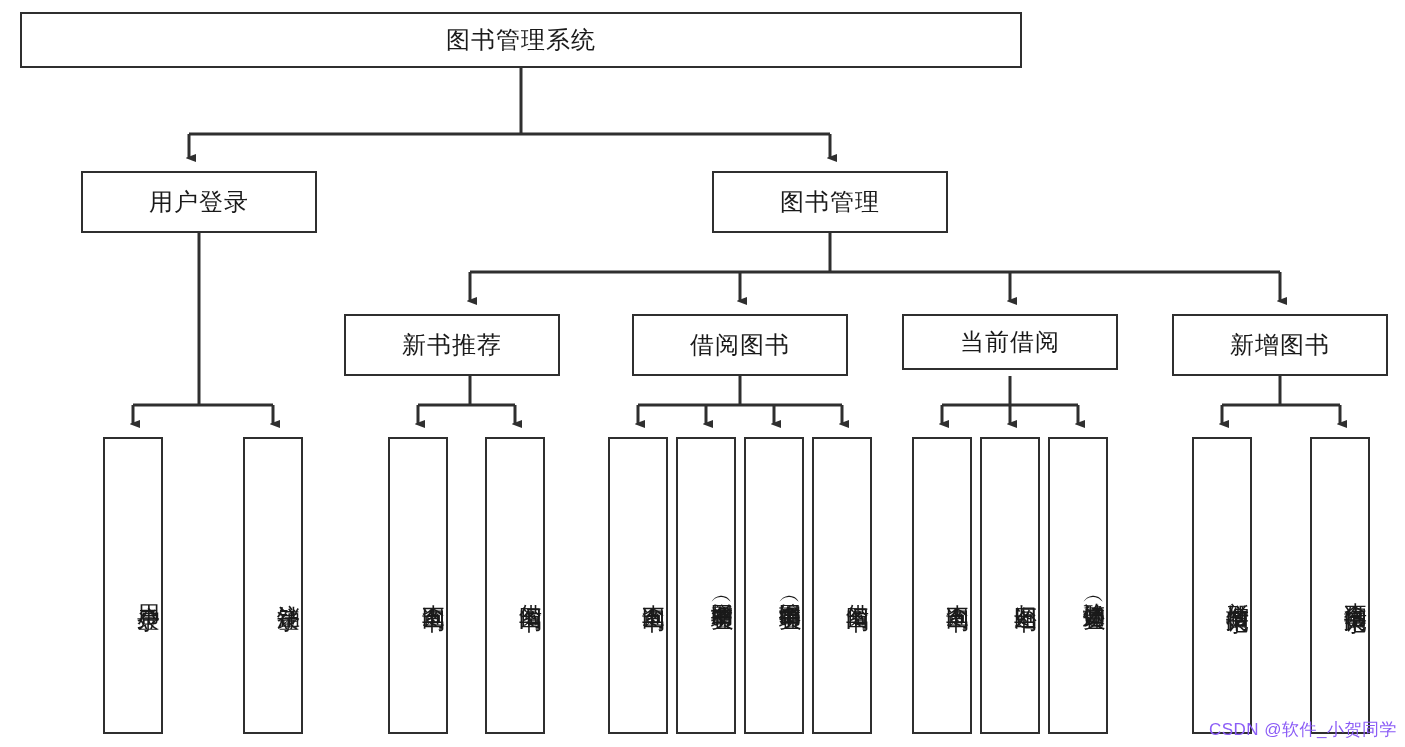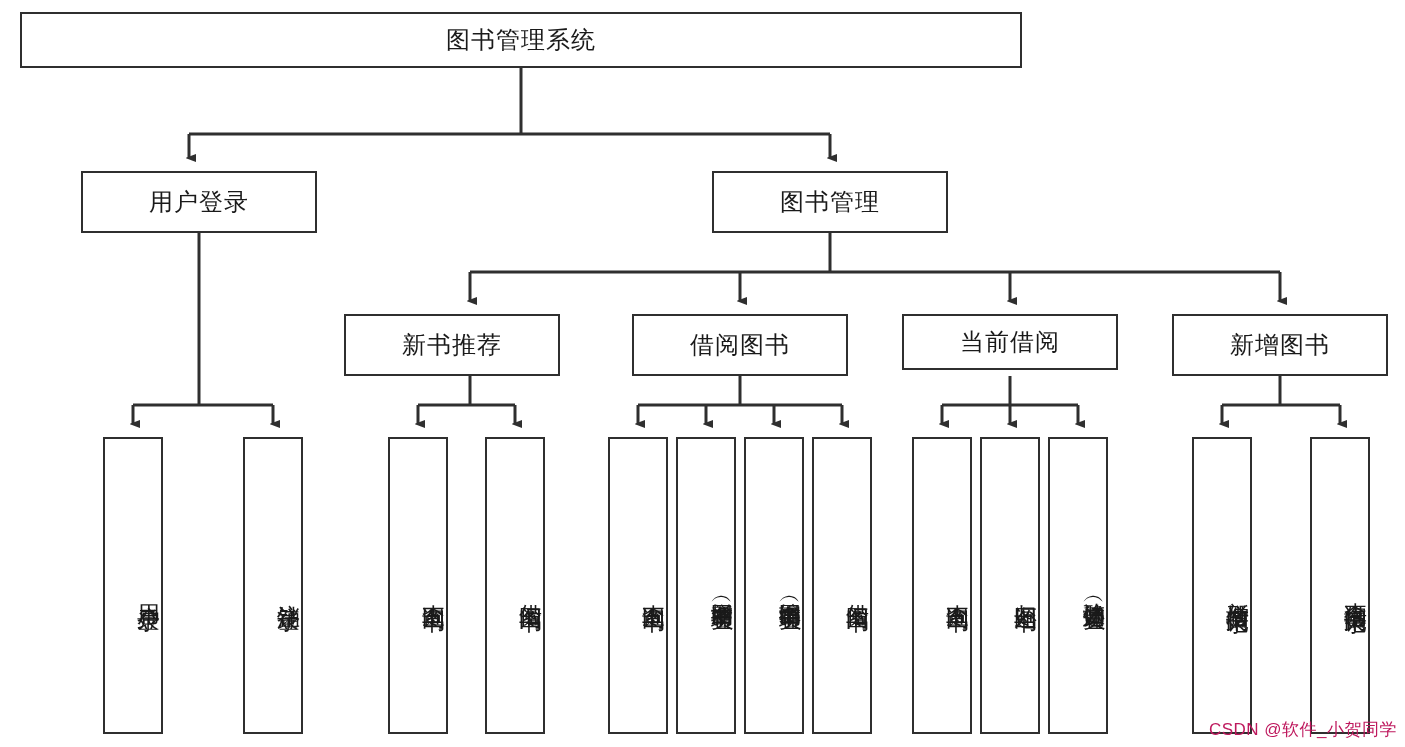--- a/index.html
+++ b/index.html
@@ -56,21 +56,21 @@
   .node-label {
     display: block;
     line-height: 1.05;
     white-space: nowrap;
   }
   #watermark {
     position: absolute;
     right: 8px;
     bottom: 6px;
     font-size: 17px;
-    color: #be185d;
+    color: #8b5cf6;
     z-index: 5;
     white-space: nowrap;
     letter-spacing: 0.5px;
   }
 </style>
 </head>
 <body>
 
 <div id="diagram-root">
 

